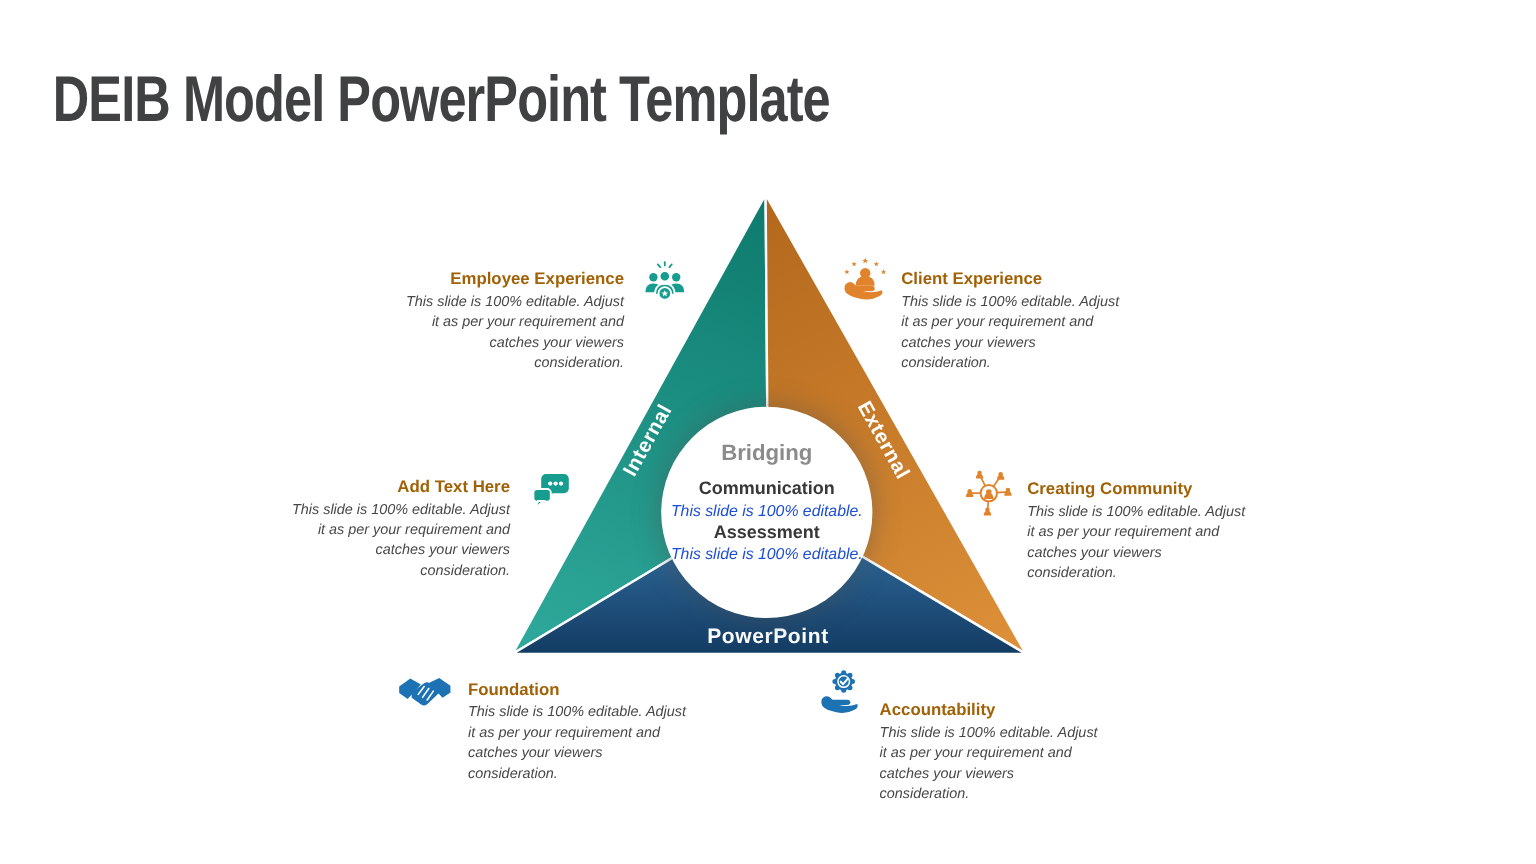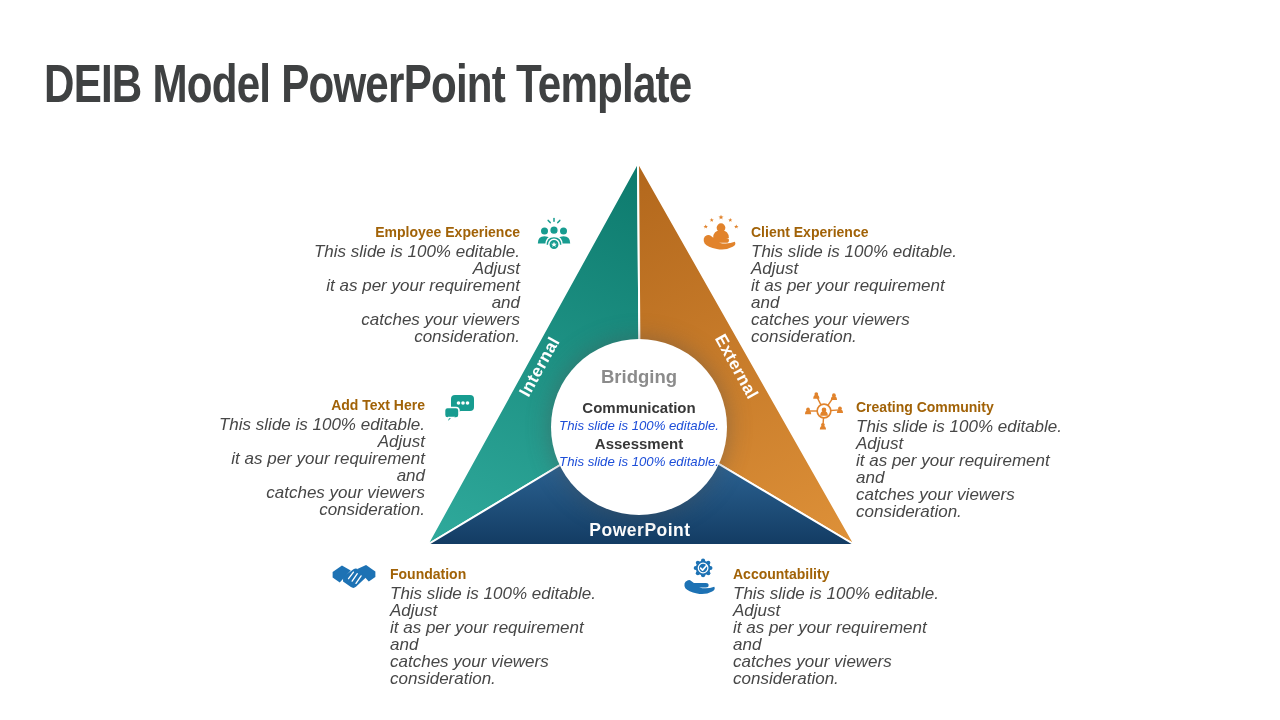--- a/index.html
+++ b/index.html
@@ -34,30 +34,30 @@
   .side-label {
     color:#ffffff; font-weight:700; font-size:17px; letter-spacing:.5px; white-space:nowrap;
   }
   .lbl-internal   { left:540px; top:367px; transform:translate(-50%,-50%) rotate(-61deg); }
   .lbl-external   { left:736px; top:367px; transform:translate(-50%,-50%) rotate(61deg); }
   .lbl-foundation { left:640px; top:530px; transform:translate(-50%,-50%); font-size:17.5px; }
 
   
   .callout { width:222px; }
   .callout .c-title { font-size:14px; font-weight:700; color:#a16207; margin-bottom:3px; }
-  .callout .c-body  { font-size:17px; font-style:italic; color:#474747; line-height:17px; white-space:pre-line; }
+  .callout .c-body  { font-size:12px; font-style:italic; color:#474747; line-height:17px; white-space:pre-line; }
   .align-right { text-align:right; }
   .align-left  { text-align:left; }
 
   .co-employee      { right:760px; top:224px; }
   .co-client        { left:751px;  top:224px; }
   .co-addtext       { right:855px; top:397px; }
   .co-community     { left:856px;  top:399px; }
   .co-commitment    { left:390px;  top:566px; }
-  .co-accountability{ left:733px;  top:566px; }
+  .co-accountability{ left:733px;  top:583px; }
 
   .icon { line-height:0; }
   .ic-team      { left:534px; top:216px; }
   .ic-care      { left:698px; top:213px; }
   .ic-chat      { left:440px; top:391px; }
   .ic-network   { left:802px; top:389px; }
   .ic-handshake { left:331px; top:561px; }
   .ic-badge     { left:679px; top:557px; }
 </style>
 </head>

